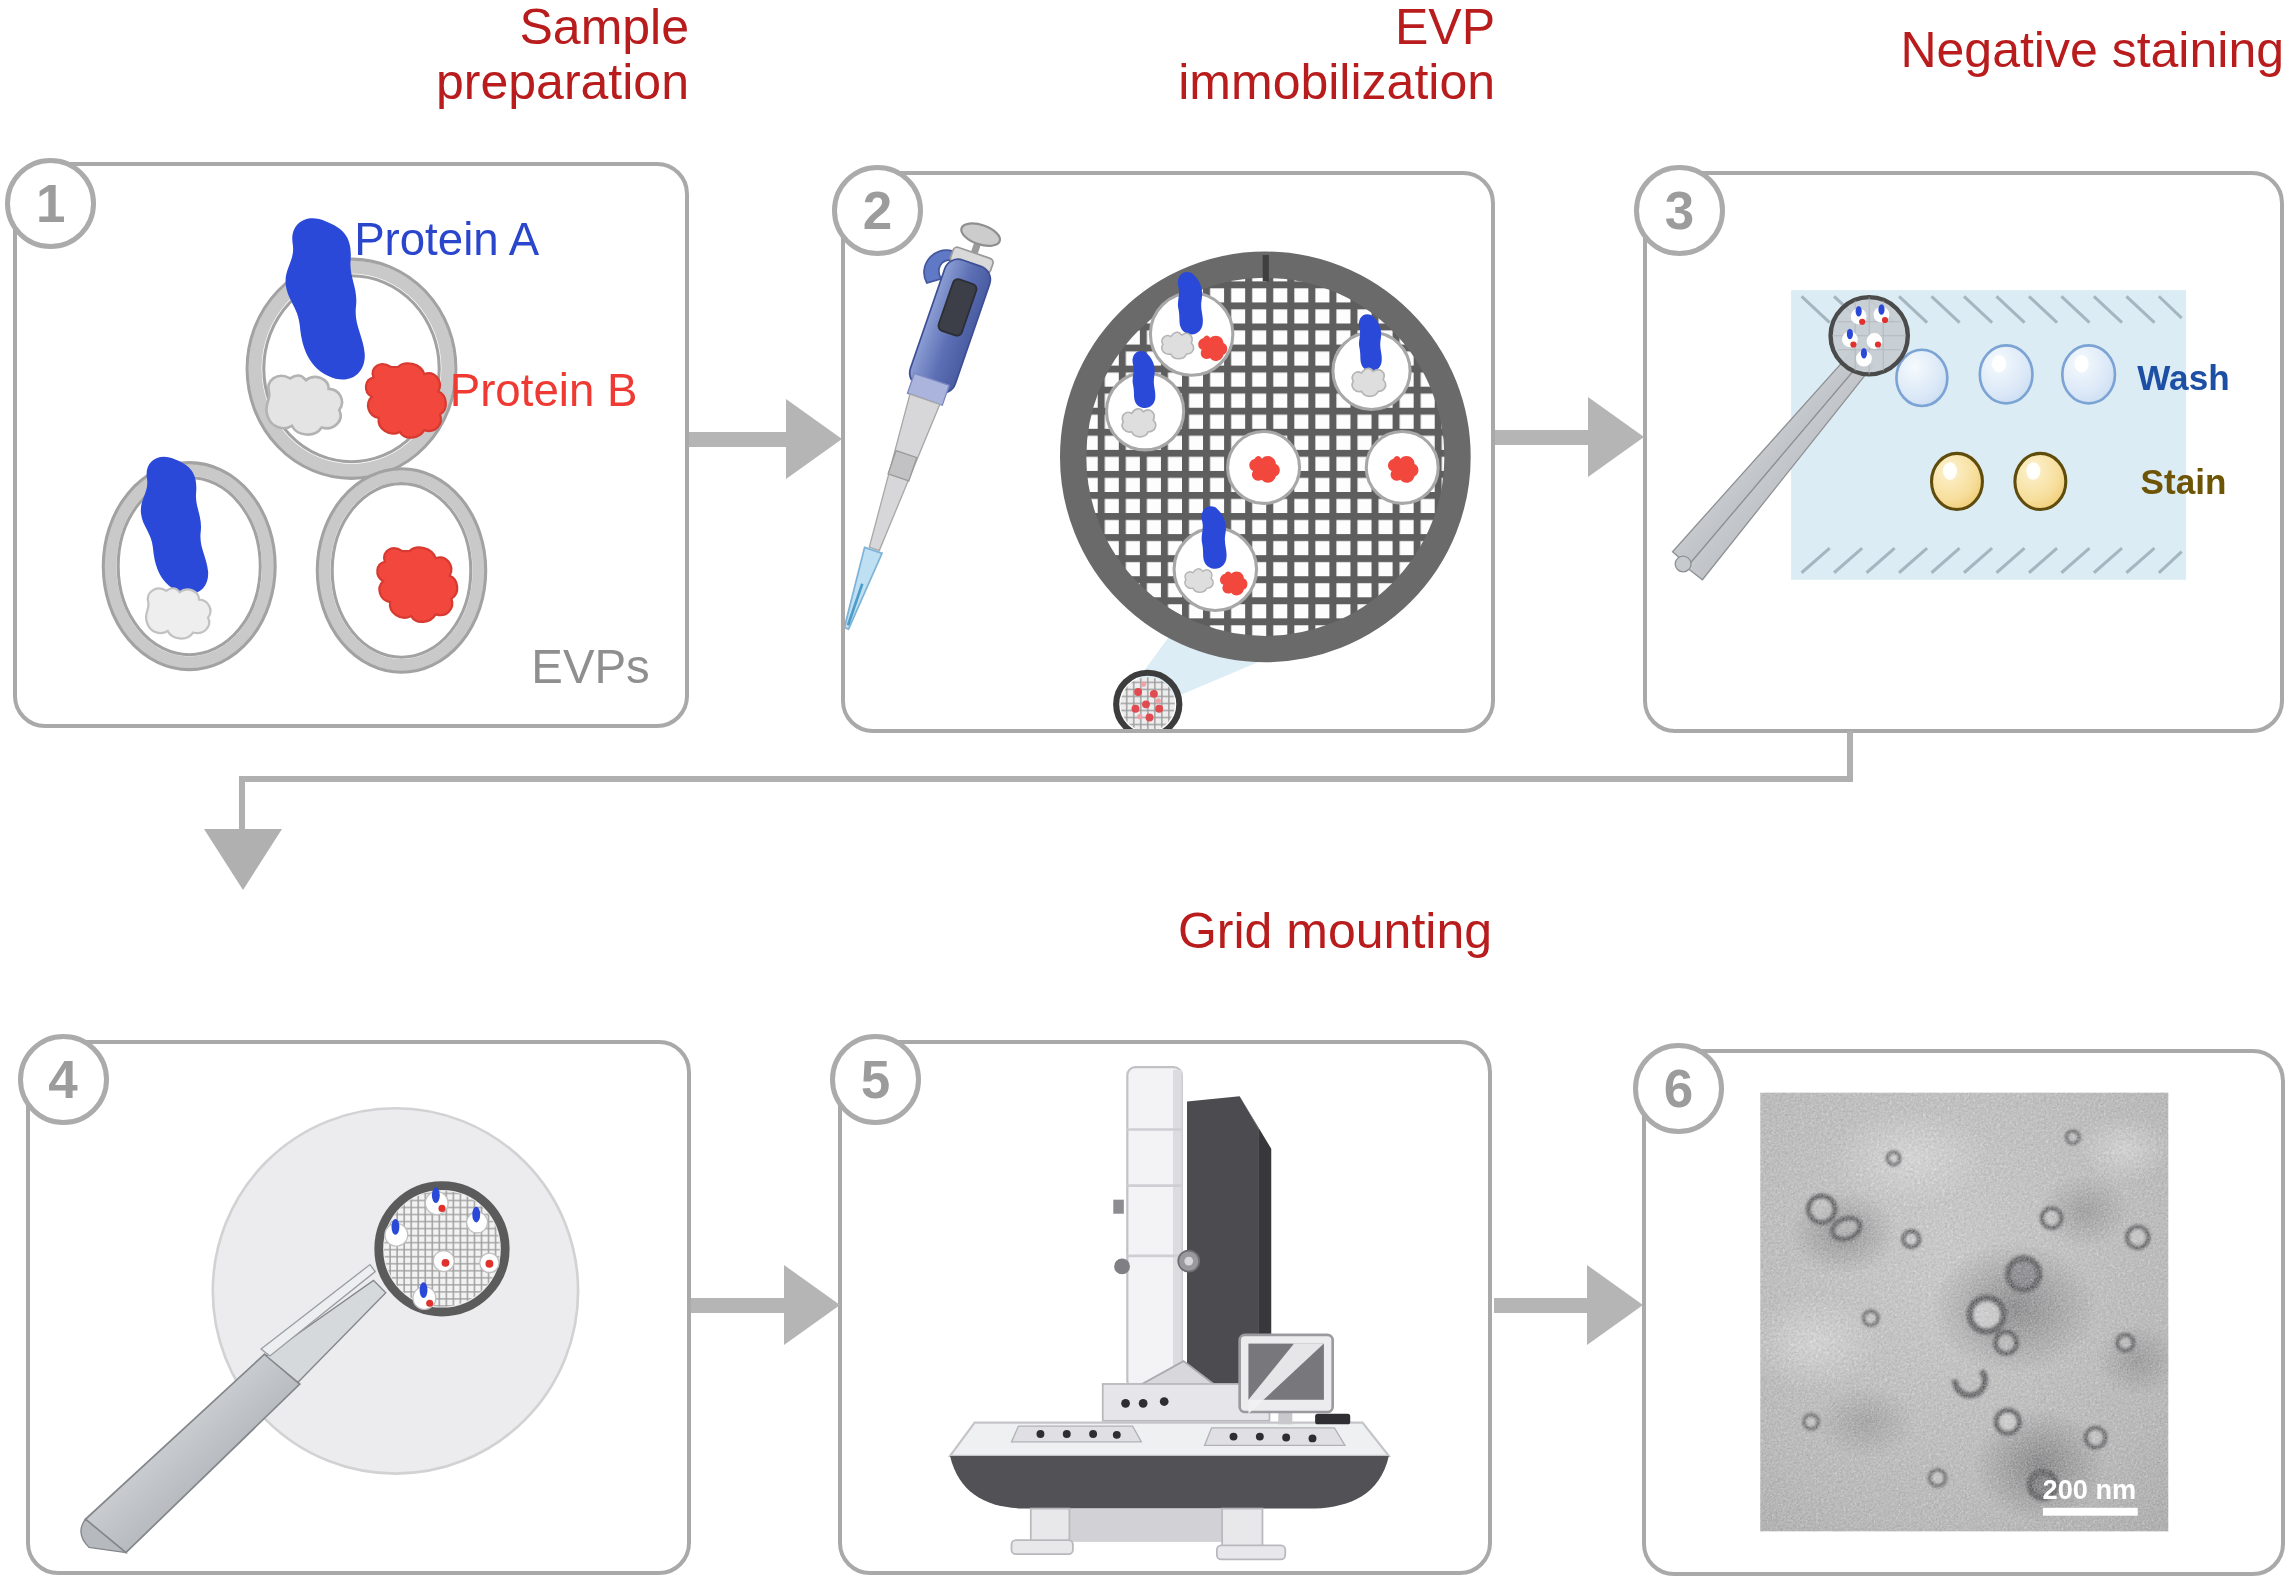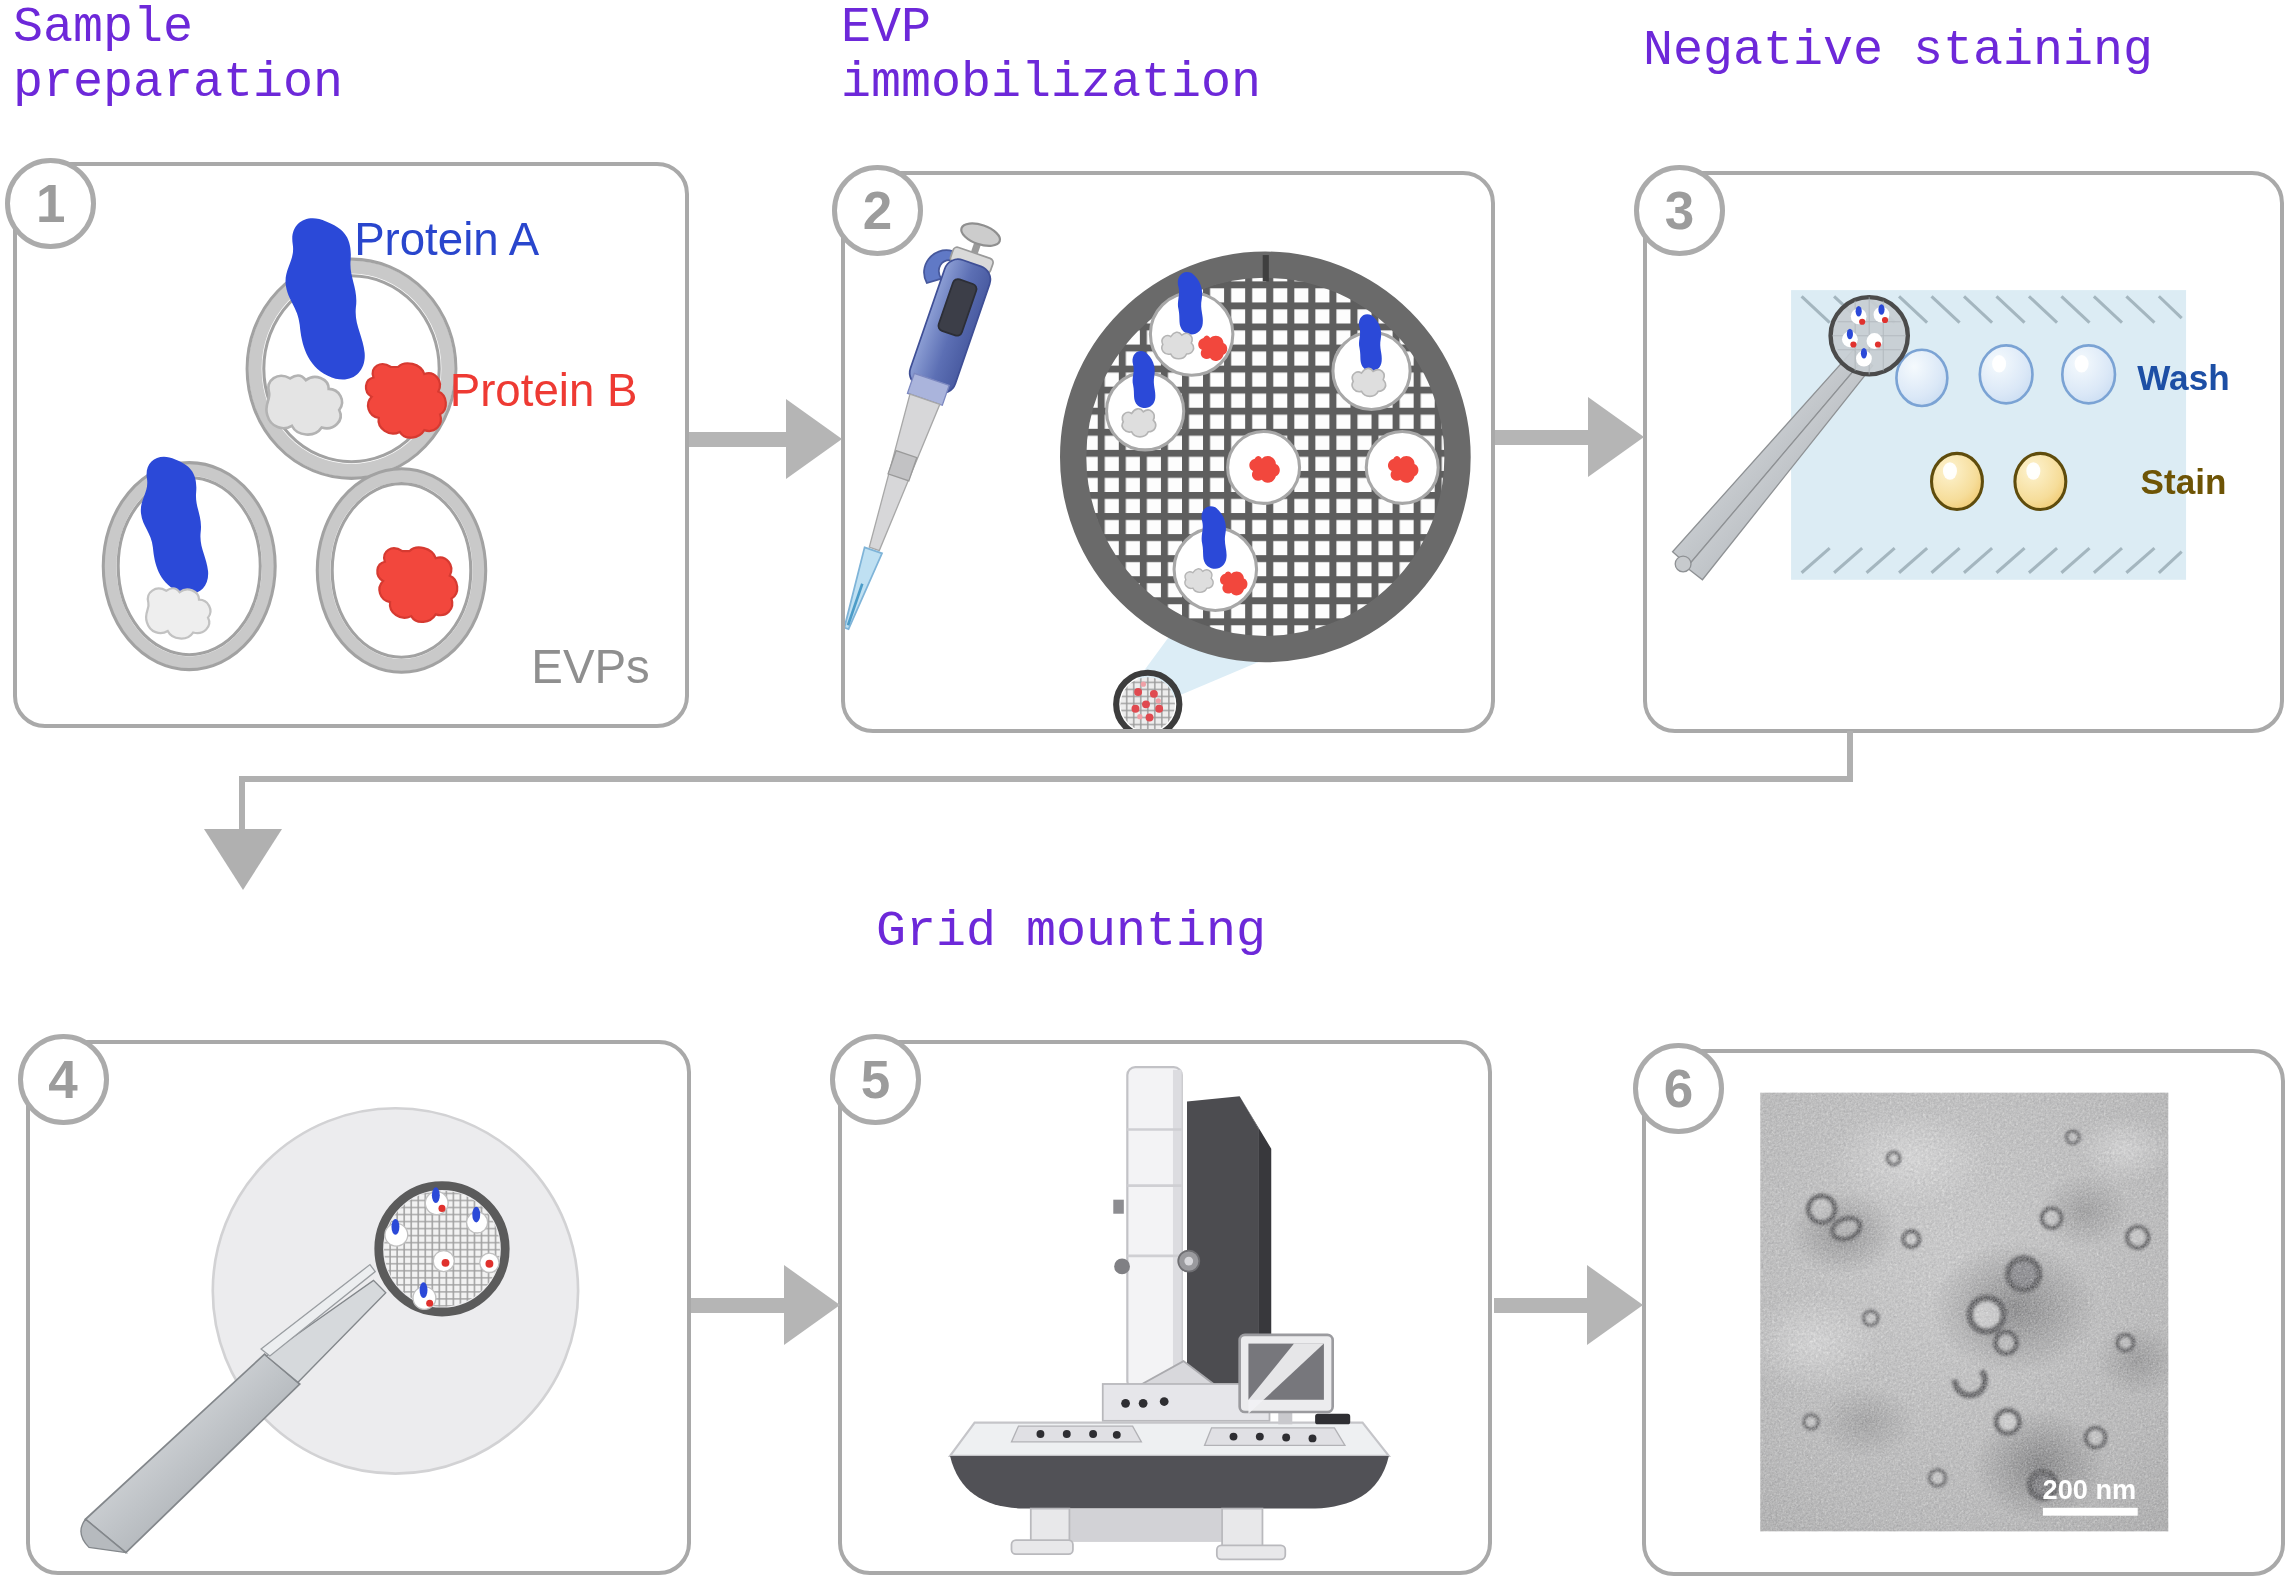--- a/index.html
+++ b/index.html
@@ -1,39 +1,39 @@
 <!DOCTYPE html>
 <html style="font-size:14px"><head>
 <meta charset="utf-8">
 <style>
   html,body{margin:0;padding:0;background:#ffffff;}
   .fig{position:relative;width:2295px;height:1589px;background:#fff;font-family:"Liberation Sans",sans-serif;overflow:hidden;}
   .panel{position:absolute;box-sizing:border-box;border:4.4px solid #a9a9a9;border-radius:32px;background:#fff;}
-  .step-title{position:absolute;color:#6d28d9;font-size:50px;line-height:1.1;text-align:left;white-space:pre-line;letter-spacing:0;font-family:Liberation Mono, monospace;}
+  .step-title{position:absolute;color:#b91c1c;font-size:50px;line-height:1.1;text-align:right;white-space:pre-line;letter-spacing:0;}
   .badge{position:absolute;width:81px;height:81px;border-radius:50%;background:#fff;border:5.3px solid #ababab;color:#9c9c9c;
          font-size:53px;font-weight:600;display:flex;align-items:center;justify-content:center;z-index:5;}
   .harrow{position:absolute;height:81px;}
   .harrow .shaft{position:absolute;left:0;top:33px;height:15px;background:#b5b5b5;}
   .harrow .head{position:absolute;top:0;width:0;height:0;border-top:40px solid transparent;border-bottom:40px solid transparent;border-left:56px solid #b5b5b5;}
   .seg{position:absolute;background:#b0b0b0;}
   .elbow-head{position:absolute;width:0;height:0;border-left:39px solid transparent;border-right:39px solid transparent;border-top:61px solid #b0b0b0;}
   svg{position:absolute;left:0;top:0;}
   svg text{font-family:"Liberation Sans",sans-serif;}
 </style>
 </head>
 <body>
 
 <div class="fig">
 
   <div class="step-title" style="left:13px;top:0px;width:676px;">Sample
 preparation</div>
   <div class="step-title" style="left:841px;top:0px;width:654px;">EVP
 immobilization</div>
   <div class="step-title" style="left:1643px;top:23px;width:641px;">Negative staining</div>
-  <div class="step-title" style="left:876px;top:904px;width:654px;">Grid mounting</div>
+  <div class="step-title" style="left:838px;top:904px;width:654px;">Grid mounting</div>
 
   <div class="panel" style="left:13px;top:162px;width:676px;height:566px;"></div>
   <div class="panel" style="left:841px;top:171px;width:654px;height:562px;"></div>
   <div class="panel" style="left:1643px;top:171px;width:641px;height:562px;"></div>
   <div class="panel" style="left:26px;top:1040px;width:665px;height:535px;"></div>
   <div class="panel" style="left:838px;top:1040px;width:654px;height:535px;"></div>
   <div class="panel" style="left:1642px;top:1049px;width:643px;height:527px;"></div>
 
   <div class="badge" style="left:5.3px;top:158px;">1</div>
   <div class="badge" style="left:832px;top:165px;">2</div>

